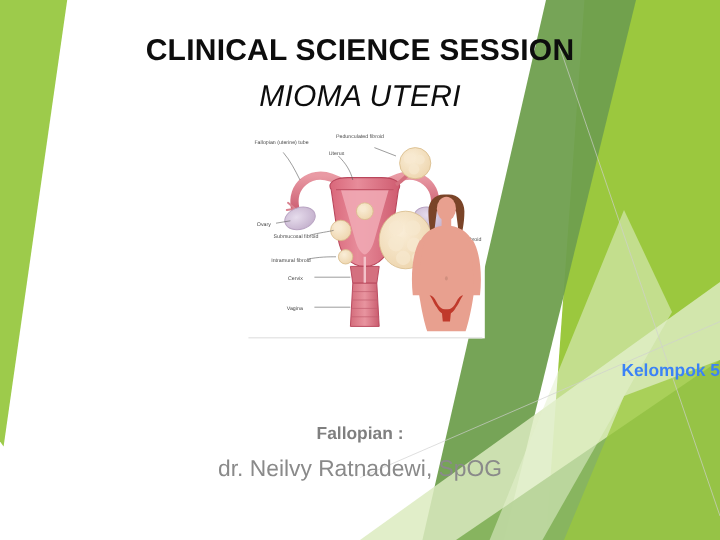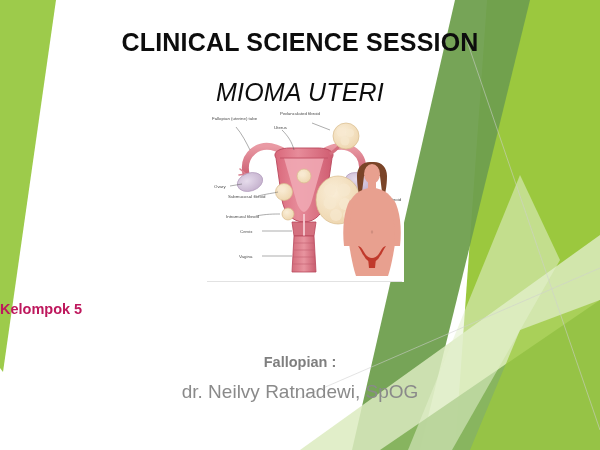--- a/index.html
+++ b/index.html
@@ -43,21 +43,21 @@
     line-height: 1.15;
     white-space: nowrap;
   }
   #title-line2 {
     font-size: 25px;
     font-weight: normal;
     font-style: italic;
     color: #0d0d0d;
     letter-spacing: 0.2px;
     line-height: 1.2;
-    margin-top: 20px;
+    margin-top: 8px;
     white-space: nowrap;
   }
 
   
   #diagram {
     position: absolute;
     left: 204px;
     top: 104px;
     width: 200px;
     height: 178px;
@@ -76,24 +76,24 @@
     background: #e2e2e2;
     z-index: 4;
   }
 
   
   #group-label {
     position: absolute;
     left: 0;
     top: 301px;
     width: 600px;
-    text-align: left;
+    text-align: right;
     font-size: 14.5px;
     font-weight: bold;
-    color: #be185d;
+    color: #3b82f6;
     z-index: 5;
   }
   #preceptor-block {
     position: absolute;
     left: 0;
     top: 355px;
     width: 600px;
     text-align: center;
     z-index: 5;
   }

